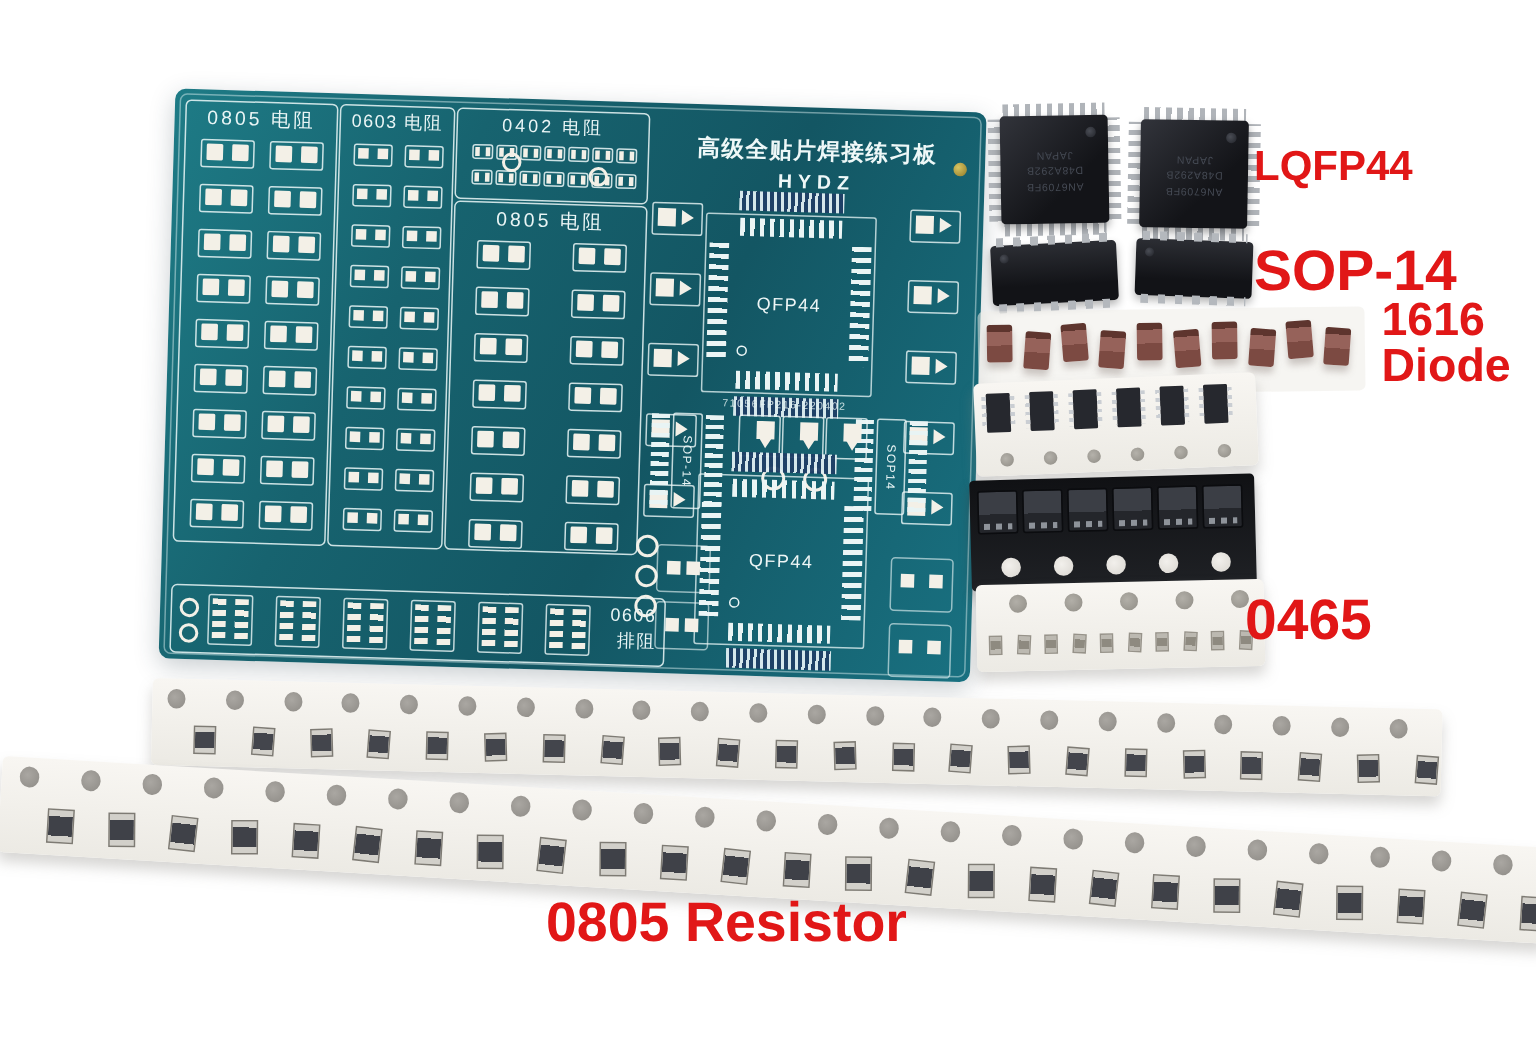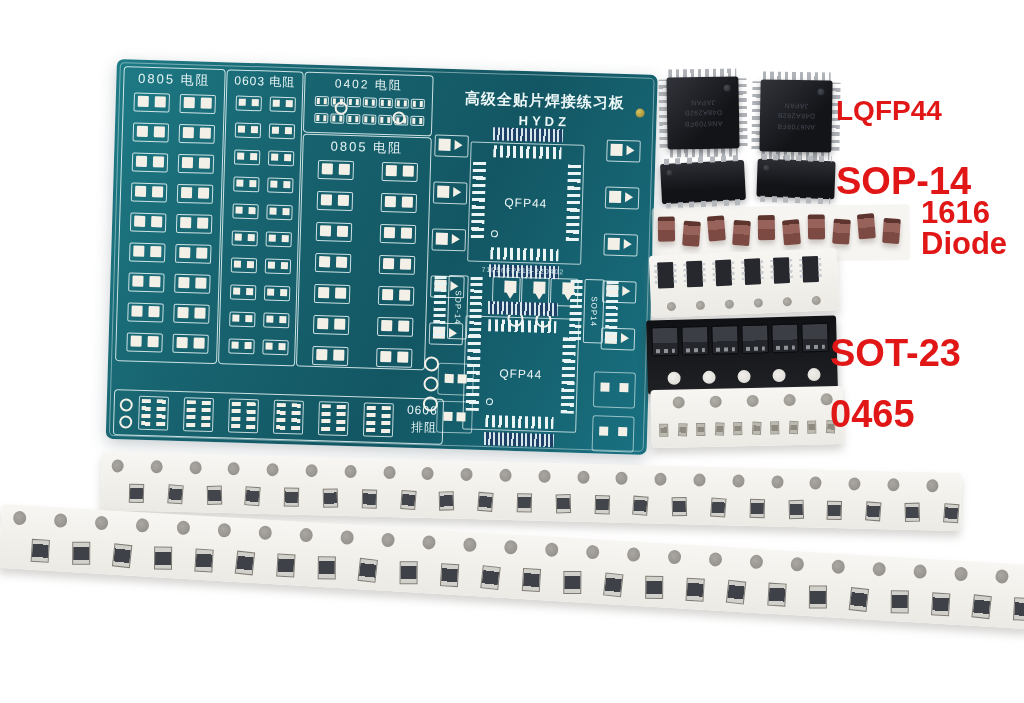--- a/index.html
+++ b/index.html
@@ -602,15 +602,15 @@
         <i class="r0805c" style="--i: 22;"></i>
         <i class="r0805c" style="--i: 23;"></i>
         <i class="r0805c" style="--i: 24;"></i>
       </div>
   </div>
 
   <div class="anno a-lqfp44">LQFP44</div>
   <div class="anno a-sop14">SOP-14</div>
   <div class="anno a-3216">1616</div>
   <div class="anno a-diode">Diode</div>
-  <div class="anno a-sot23">SOT-23</div>
   <div class="anno a-0402">0465</div>
+  <div class="anno a-0805">0805 Resistor</div>
 </div>
 
 </body></html>

